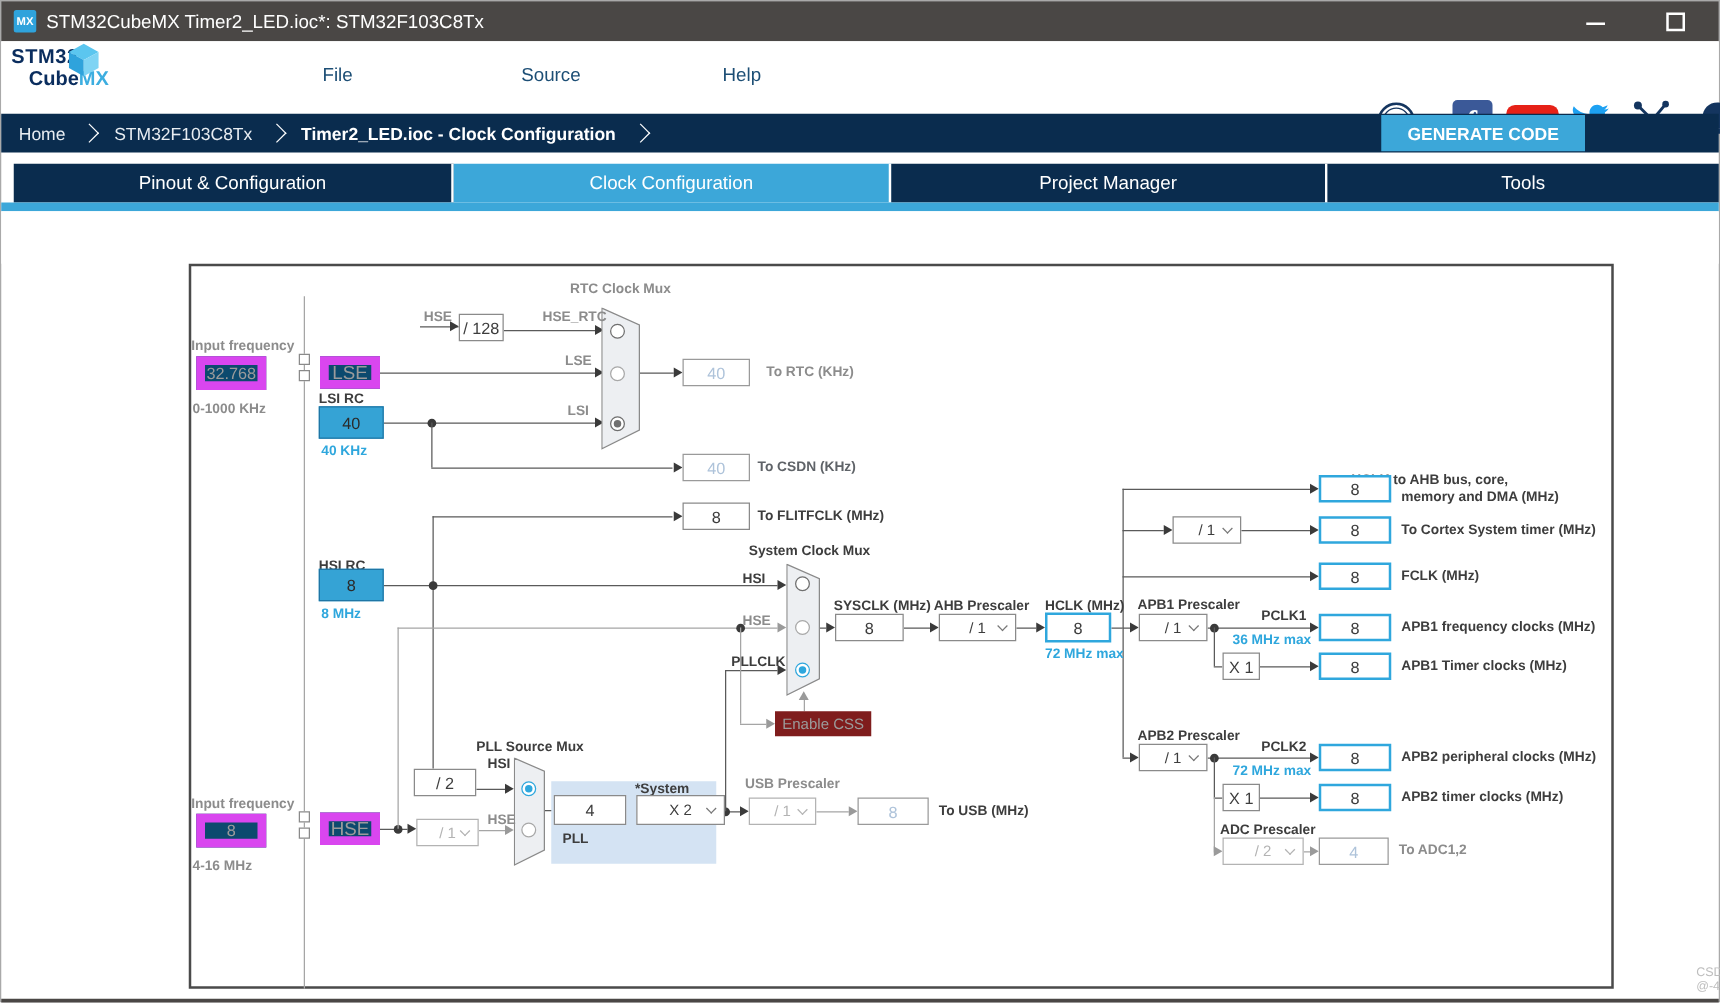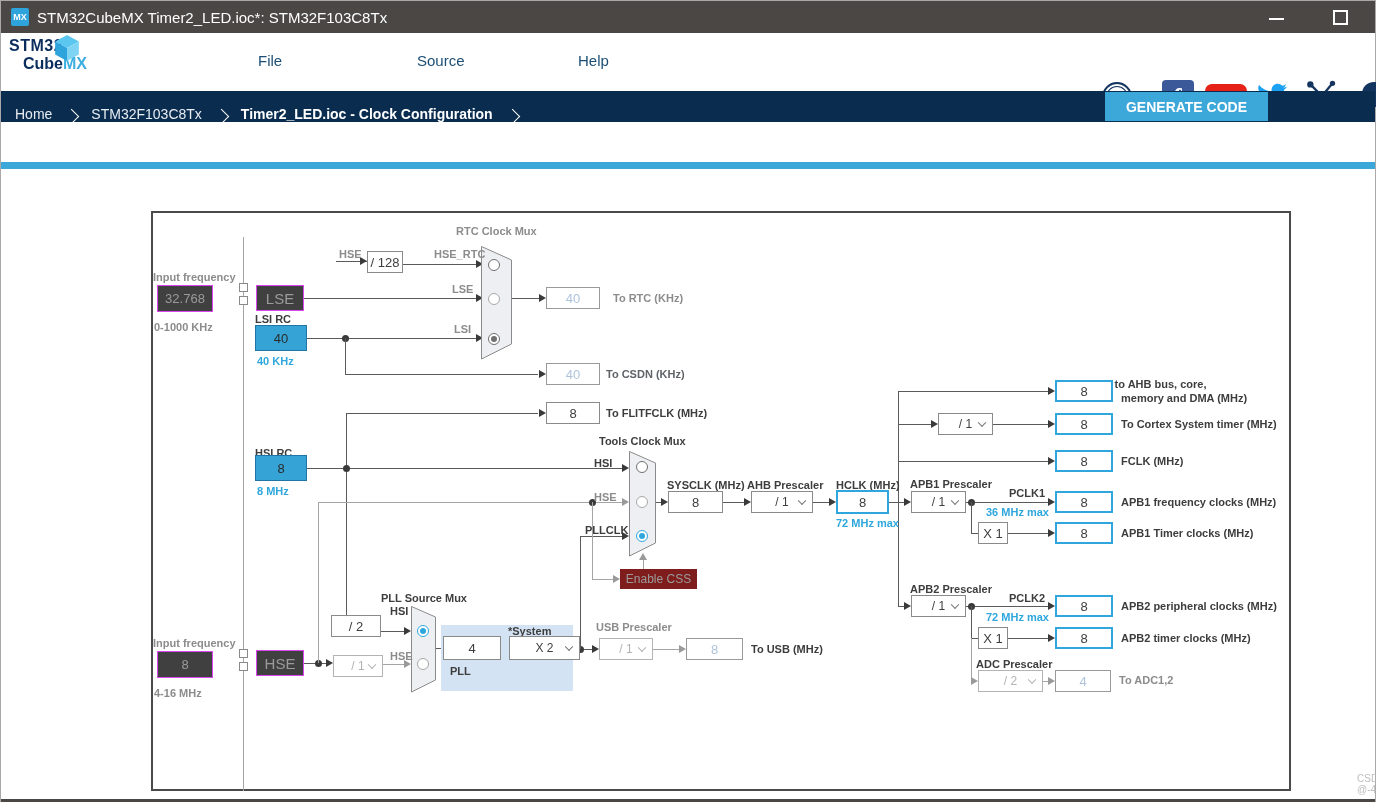--- a/index.html
+++ b/index.html
@@ -19,21 +19,21 @@
   .logo .l2 b{color:#3daee0}
   .logo svg{position:absolute;left:44px;top:-3px}
   .menuitem{position:absolute;top:19px;font-size:15px;color:#1c4e75;cursor:default}
   .hicon{position:absolute;top:48px}
   .badge10{left:1101px;top:49px;width:30px;height:30px;border:2px solid #14355f;border-radius:50%;box-shadow:inset 0 0 0 2px #fff,inset 0 0 0 3px #14355f;display:flex;align-items:center;justify-content:center;font-size:12px;font-weight:bold;color:#14355f}
   .fb{left:1161px;top:47px;width:32px;height:32px;background:#3b5998;border-radius:4px;position:absolute;overflow:hidden}
   .fb span{position:absolute;left:11px;top:3px;color:#fff;font-family:"Liberation Serif",serif;font-weight:bold;font-size:26px}
   .yt{left:1204px;top:51px;width:42px;height:27px;background:#e62117;border-radius:7px;position:absolute;display:flex;align-items:center;justify-content:center}
   .yt i{display:block;width:0;height:0;border-left:10px solid #fff;border-top:6px solid transparent;border-bottom:6px solid transparent}
   
-  .crumbbar{position:absolute;left:0;top:90px;width:100%;height:31px;background:#0a2c4e;color:#fff;display:flex;align-items:flex-end}
+  .crumbbar{position:absolute;left:0;top:90px;width:100%;height:31px;background:#0a2c4e;color:#fff;display:flex;align-items:center}
   .crumb{font-size:14px;color:#e8edf2}
   .crumb.bold{font-weight:bold;color:#fff}
   .chev{width:11px;height:11px;border-top:1.5px solid #fff;border-right:1.5px solid #fff;transform:rotate(45deg);margin:0 14px}
   .gencode{position:absolute;left:1104px;top:91px;width:163px;height:29px;background:#3ca7d9;color:#fff;font-size:14px;font-weight:bold;display:flex;align-items:center;justify-content:center;cursor:pointer}
   
   .tabsrow{position:absolute;left:0;top:130px;width:100%;height:31px;display:flex;padding-left:10px}
   .tab{height:31px;background:#0a2c4e;color:#fff;font-size:15px;display:flex;align-items:center;justify-content:center;border-right:2px solid #fff;cursor:pointer}
   .tab.active{background:#3ca7d9}
   .strip{position:absolute;left:0;top:161px;width:100%;height:7px;background:#3ca7d9}
   
@@ -50,21 +50,21 @@
   .au{position:absolute;width:0;height:0;border-left:4px solid transparent;border-right:4px solid transparent;border-bottom:7px solid #9a9a9a}
   .dt{position:absolute;width:7px;height:7px;border-radius:50%;background:#3a3a3a}
   .t{position:absolute;font-size:11px;font-weight:bold;color:#8c8c8c;white-space:nowrap}
   .t.d{color:#3d3d3d}
   .t.bl{color:#2fa7dd}
   .t.md{color:#5f6368}
   .dbox{position:absolute;background:#fff;border:1px solid #8a8a8a;font-size:13px;color:#3d3d3d;display:flex;align-items:center;justify-content:center}
   .dbox.pale{color:#aec3da;border-color:#9a9a9a}
   .dbox.bluebox{border:2px solid #2fa7dd}
   .dbox.bluefill{background:#35a3d5;border:1px solid #1f76a5;color:#2b2b2b}
-  .dbox.graybox{background:#404040;border:1px solid #d946ef;color:#9b9b9b}
+  .dbox.graybox{background:#0c4a6e;border:7px solid #d946ef;color:#9b9b9b}
   .dbox.big{font-size:15px}
   .dd{position:absolute;background:#fff;border:1px solid #8a8a8a;font-size:12px;color:#3d3d3d;display:flex;align-items:center;justify-content:center}
   .dd .cv{position:absolute;right:7px;top:50%;width:6px;height:6px;border-right:1.5px solid #777;border-bottom:1.5px solid #777;transform:translateY(-70%) rotate(45deg)}
   .dd.dis{color:#b3b3b3;border-color:#b3b3b3}
   .dd.dis .cv{border-color:#b3b3b3}
   .rd{position:absolute;width:12px;height:12px;border:1px solid #6f6f6f;border-radius:50%;background:#fff}
   .rd.dim{border-color:#a8a8a8}
   .rd.sel{border-color:#2fa7dd}
   .rd.sel::after{content:"";position:absolute;inset:2px;background:#2fa7dd;border-radius:50%}
   .rd.seld::after{content:"";position:absolute;inset:2px;background:#707070;border-radius:50%}
@@ -136,20 +136,26 @@
   <div class="crumbbar">
     <div class="crumb" style="margin-left:14px">Home</div>
     <div class="chev"></div>
     <div class="crumb">STM32F103C8Tx</div>
     <div class="chev"></div>
     <div class="crumb bold">Timer2_LED.ioc - Clock Configuration</div>
     <div class="chev"></div>
   </div>
   <div class="gencode">GENERATE CODE</div>
 
+  <div class="tabsrow">
+    <div class="tab" style="width:352px">Pinout &amp; Configuration</div>
+    <div class="tab active" style="width:350px">Clock Configuration</div>
+    <div class="tab" style="width:349px">Project Manager</div>
+    <div class="tab" style="flex:1;border-right:none">Tools</div>
+  </div>
   <div class="strip"></div>
 
   <div class="toolbar">
     <svg class="tbtn" style="left:413px;top:177px" width="20" height="16" viewBox="0 0 20 16">
       <path d="M6 1 2 5l4 4" fill="none" stroke="#bdbdbd" stroke-width="1.5"></path>
       <path d="M2 5h11a4 4 0 0 1 4 4v4" fill="none" stroke="#bdbdbd" stroke-width="1.5"></path>
     </svg>
     <svg class="tbtn" style="left:466px;top:177px" width="20" height="16" viewBox="0 0 20 16">
       <path d="M14 1l4 4-4 4" fill="none" stroke="#bdbdbd" stroke-width="1.5"></path>
       <path d="M18 5H7a4 4 0 0 0-4 4v4" fill="none" stroke="#bdbdbd" stroke-width="1.5"></path>
@@ -304,21 +310,21 @@
     <div class="t" style="left:301px;top:110px">LSI</div>
     <div class="t" style="left:0px;top:58px">Input frequency</div>
     <div class="t" style="left:1px;top:108px">0-1000 KHz</div>
     <div class="t d" style="left:102px;top:100px">LSI RC</div>
     <div class="t bl" style="left:104px;top:142px">40 KHz</div>
     <div class="t" style="left:460px;top:79px">To RTC (KHz)</div>
     <div class="t md" style="left:453px;top:155px">To CSDN (KHz)</div>
     <div class="t d" style="left:453px;top:194px">To FLITFCLK (MHz)</div>
     <div class="t d" style="left:102px;top:234px">HSI RC</div>
     <div class="t bl" style="left:104px;top:272px">8 MHz</div>
-    <div class="t d" style="left:446px;top:222px">Tools Clock Mux</div>
+    <div class="t d" style="left:446px;top:222px">System Clock Mux</div>
     <div class="t d" style="left:441px;top:244px">HSI</div>
     <div class="t" style="left:441px;top:278px">HSE</div>
     <div class="t d" style="left:432px;top:311px">PLLCLK</div>
     <div class="t d" style="left:514px;top:266px">SYSCLK (MHz)</div>
     <div class="t d" style="left:594px;top:266px">AHB Prescaler</div>
     <div class="t d" style="left:683px;top:266px">HCLK (MHz)</div>
     <div class="t bl" style="left:683px;top:304px">72 MHz max</div>
     <div class="t d" style="left:228px;top:379px">PLL Source Mux</div>
     <div class="t d" style="left:237px;top:392px">HSI</div>
     <div class="t" style="left:237px;top:437px">HSE</div>

